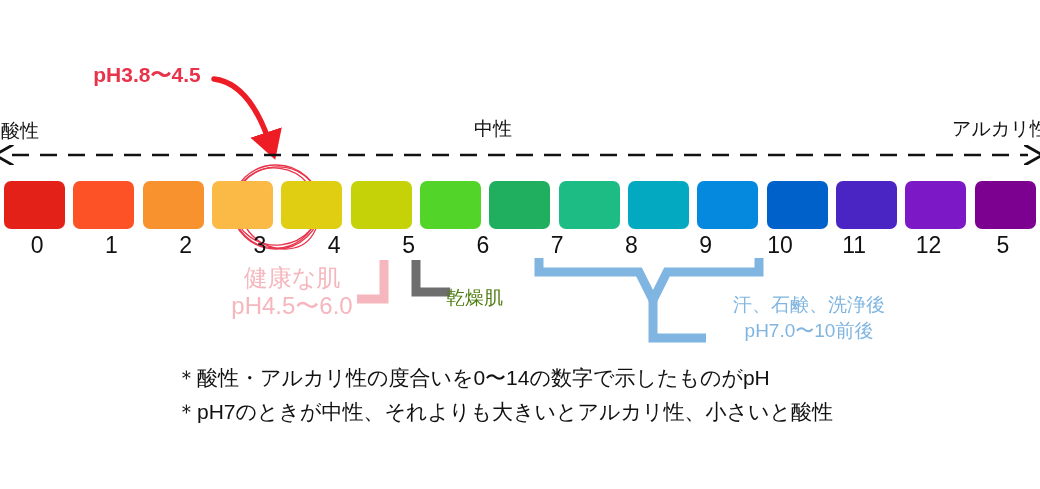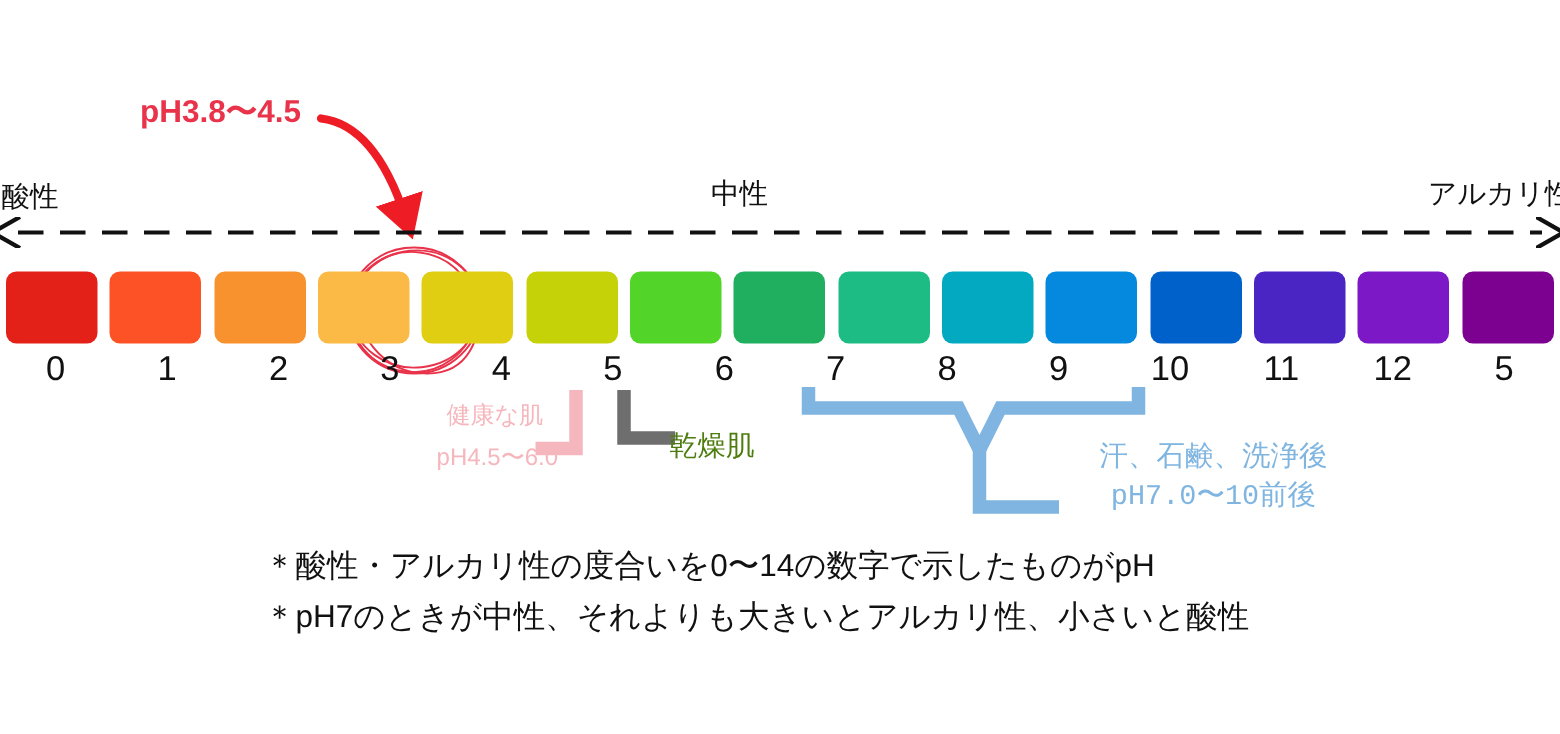--- a/index.html
+++ b/index.html
@@ -81,24 +81,24 @@
     line-height: 28px;
     color: #111111;
   }
 
   
   .bracket-svg { position: absolute; }
 
   .callout-pink {
     position: absolute;
     color: #F5B7BD;
-    font-size: 16px;
-    line-height: 28px;
-    white-space: nowrap;
-    text-align: right;
+    font-size: 24px;
+    line-height: 28px;
+    white-space: nowrap;
+    text-align: center;
   }
   #healthy-label { left: 222px; top: 264px; width: 140px; }
   #healthy-value { left: 212px; top: 292px; width: 160px; }
 
   .callout-gray {
     position: absolute;
     color: #4d7c0f;
     font-size: 19px;
     line-height: 28px;
     white-space: nowrap;
@@ -106,21 +106,20 @@
   #dry-label { left: 446px; top: 284px; }
   #dry-value { left: 427px; top: 310px; }
 
   .callout-blue {
     position: absolute;
     color: #7FB5E0;
     font-size: 19px;
     line-height: 28px;
     white-space: nowrap;
     text-align: center;
-    font-family: Liberation Mono, monospace;
   }
   #sweat-label { left: 704px; top: 291px; width: 210px; }
   #sweat-value { left: 704px; top: 317px; width: 210px; }
 
   
   .footnote {
     position: absolute;
     left: 176px;
     font-size: 21px;
     line-height: 30px;

